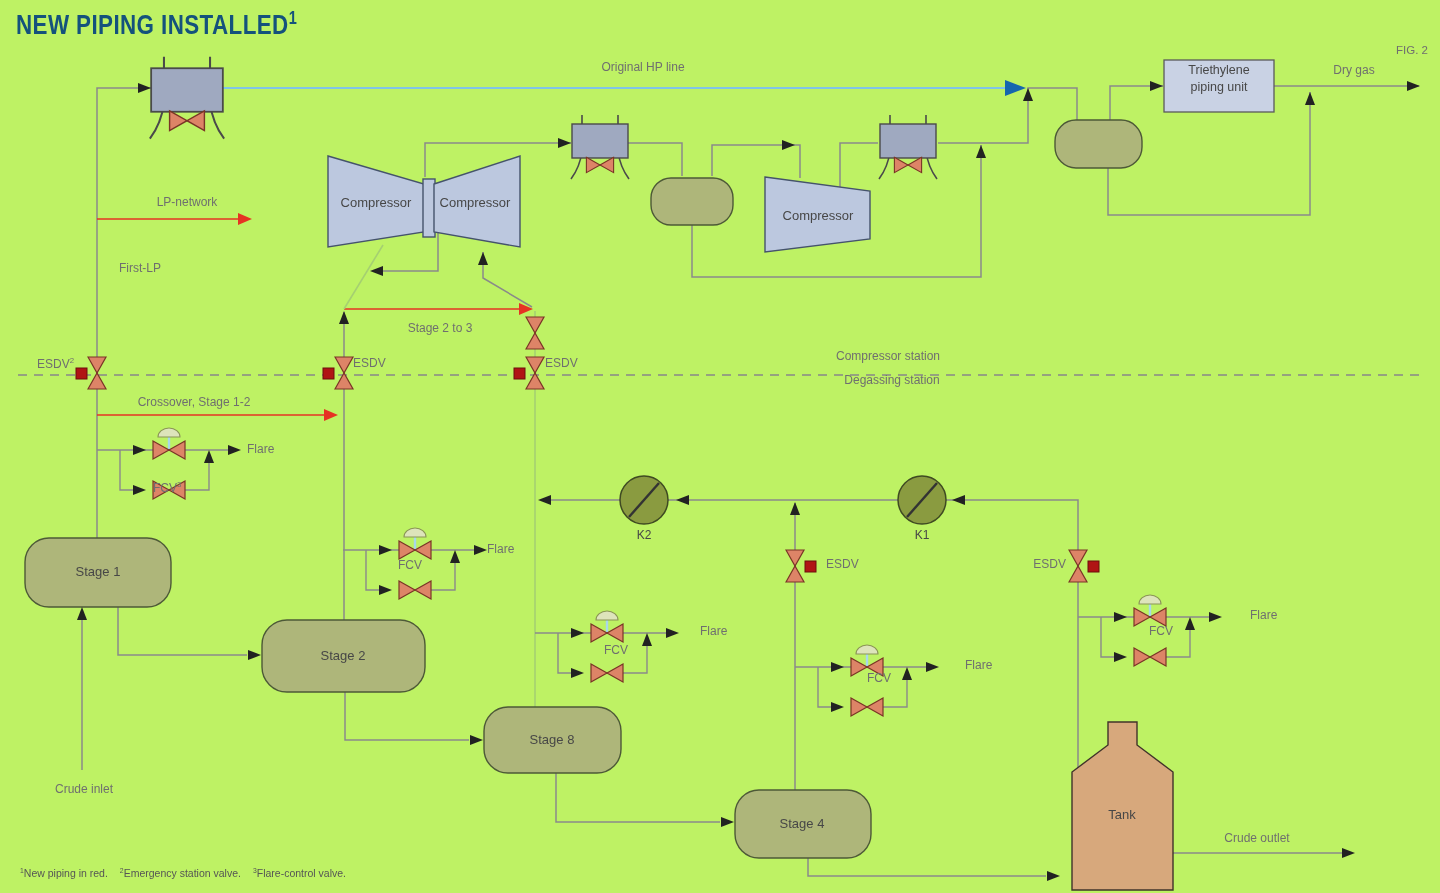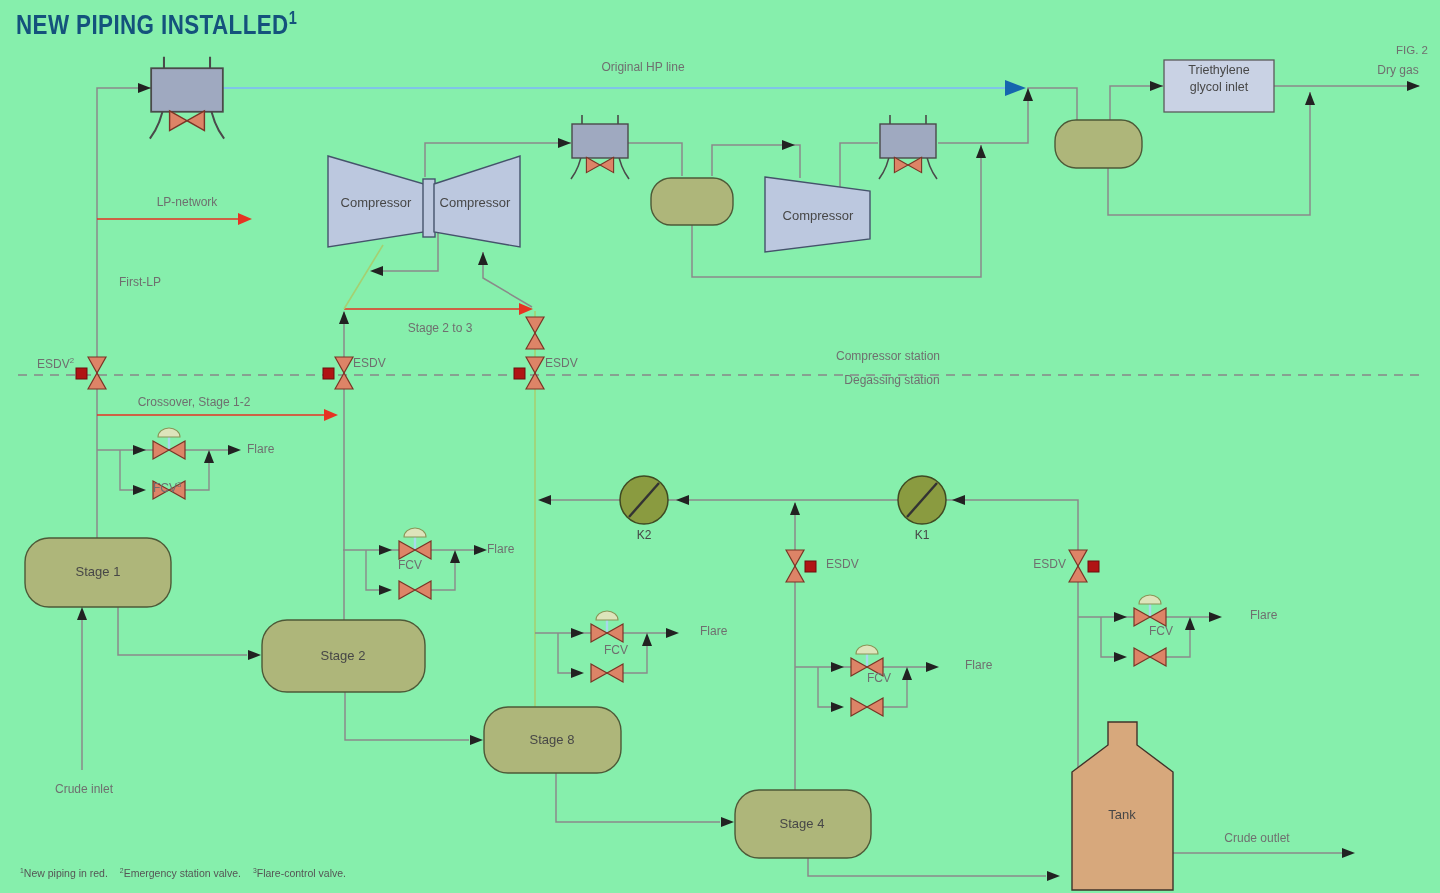--- a/index.html
+++ b/index.html
@@ -1,16 +1,16 @@
 <!DOCTYPE html>
 <html><head>
 <meta charset="utf-8">
 <style>
   html,body{margin:0;padding:0;background:#fff;}
-  #canvas{position:relative;width:1440px;height:893px;background:#86efac;overflow:hidden;
+  #canvas{position:relative;width:1440px;height:893px;background:#bef264;overflow:hidden;
           font-family:"Liberation Sans",sans-serif;}
   svg{position:absolute;left:0;top:0;}
   .lbl{position:absolute;font-size:12px;line-height:1.15;color:#6f6f6f;white-space:nowrap;}
   .lbl.dark{color:#474747;}
   .lbl.ctr{transform:translate(-50%,-50%);}
   .lbl.rt{text-align:right;}
   sup{font-size:0.65em;vertical-align:super;}
   #title{position:absolute;left:16px;top:8px;font-size:28px;font-weight:bold;color:#14527c;
          letter-spacing:0.5px;transform:scaleX(0.8);transform-origin:left top;white-space:nowrap;}
   #fig2{position:absolute;right:12px;top:44px;font-size:11.5px;color:#6f6f6f;}
@@ -170,23 +170,23 @@
     <polygon points="238,213 252,219 238,225" fill="#e63323"></polygon>
     <polygon points="324,409 338,415 324,421" fill="#e63323"></polygon>
     <polygon points="519,303 533,309 519,315" fill="#e63323"></polygon>
   </g>
 </svg>
 
 <div id="title"><span>NEW PIPING INSTALLED</span><sup>1</sup></div>
 <div id="fig2">FIG. 2</div>
 
 <div class="lbl ctr" style="left:643px;top:68px;">Original HP line</div>
-<div class="lbl ctr" style="left:1354px;top:71px;margin-left:44px;">Dry gas</div>
+<div class="lbl ctr" style="left:1354px;top:71px;">Dry gas</div>
 <div class="lbl ctr" style="left:173px;top:203px;padding-left:28px;">LP-network</div>
-<div class="lbl ctr" style="left:140px;top:283px;">First-LP</div>
+<div class="lbl ctr" style="left:140px;top:269px;">First-LP</div>
 <div class="lbl ctr" style="left:440px;top:329px;">Stage 2 to 3</div>
 <div class="lbl ctr" style="left:194px;top:403px;">Crossover, Stage 1-2</div>
 <div class="lbl ctr" style="left:888px;top:357px;">Compressor station</div>
 <div class="lbl ctr" style="left:892px;top:381px;">Degassing station</div>
 <div class="lbl ctr" style="left:84px;top:790px;text-align:right;">Crude inlet</div>
 <div class="lbl ctr" style="left:1257px;top:839px;">Crude outlet</div>
 
 <div class="lbl rt" style="left:24px;top:357px;width:50px;"><span>ESDV</span><sup>2</sup></div>
 <div class="lbl" style="left:353px;top:357px;">ESDV</div>
 <div class="lbl" style="left:545px;top:357px;">ESDV</div>
@@ -201,21 +201,21 @@
 
 <div class="lbl" style="left:247px;top:443px;">Flare</div>
 <div class="lbl" style="left:487px;top:543px;">Flare</div>
 <div class="lbl" style="left:700px;top:625px;">Flare</div>
 <div class="lbl" style="left:965px;top:659px;">Flare</div>
 <div class="lbl" style="left:1250px;top:609px;">Flare</div>
 
 <div class="lbl dark eq ctr" style="left:376px;top:203px;">Compressor</div>
 <div class="lbl dark eq ctr" style="left:475px;top:203px;">Compressor</div>
 <div class="lbl dark eq ctr" style="left:818px;top:216px;">Compressor</div>
-<div id="glycol-label"><span>Triethylene</span><br><span>glycol inlet</span></div>
+<div id="glycol-label"><span>Triethylene</span><br><span>piping unit</span></div>
 
 <div class="lbl dark eq ctr" style="left:98px;top:572px;">Stage 1</div>
 <div class="lbl dark eq ctr" style="left:343px;top:656px;">Stage 2</div>
 <div class="lbl dark eq ctr" style="left:552px;top:740px;">Stage 8</div>
 <div class="lbl dark eq ctr" style="left:802px;top:824px;">Stage 4</div>
 <div class="lbl dark ctr" style="left:644px;top:536px;">K2</div>
 <div class="lbl dark ctr" style="left:922px;top:536px;">K1</div>
 <div class="lbl dark eq ctr" style="left:1122px;top:815px;">Tank</div>
 
 <div id="footnote">

